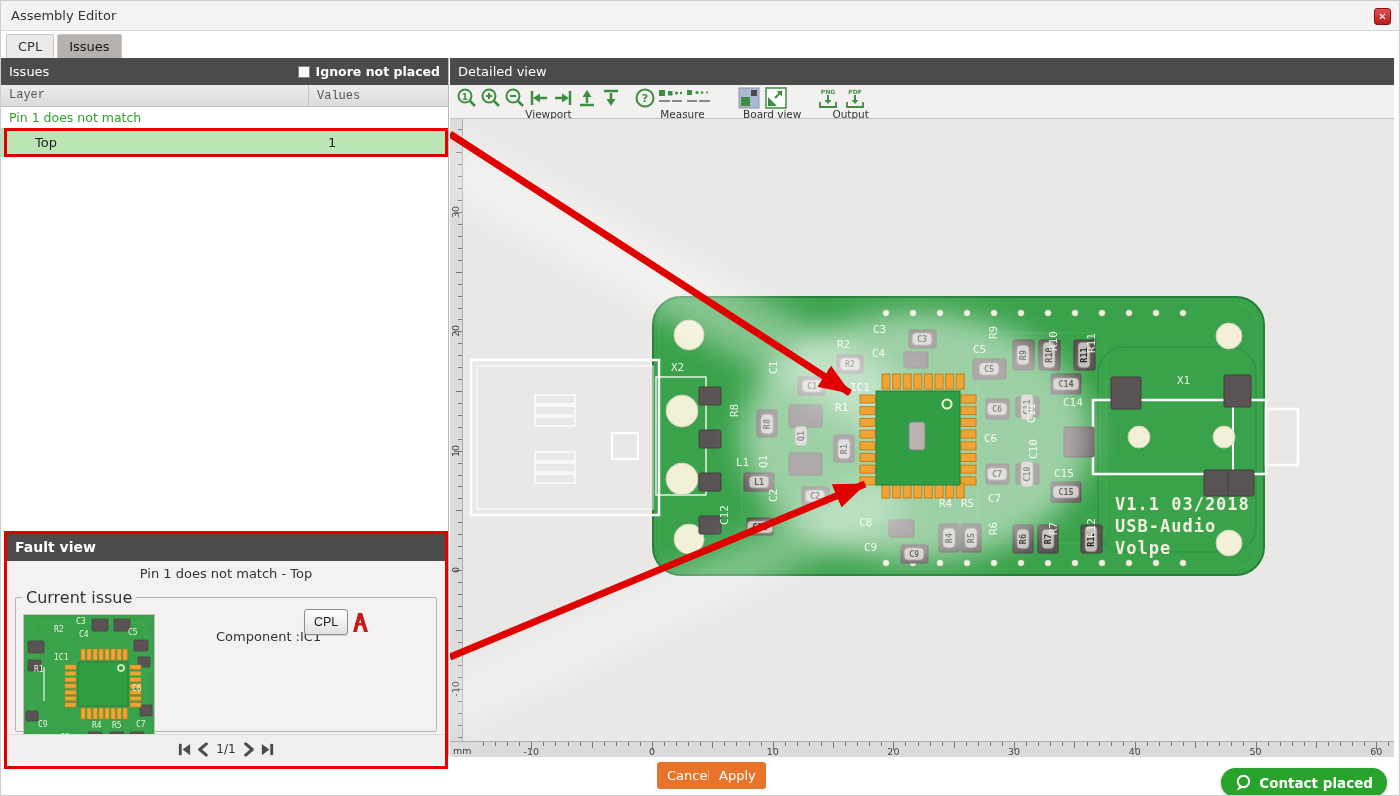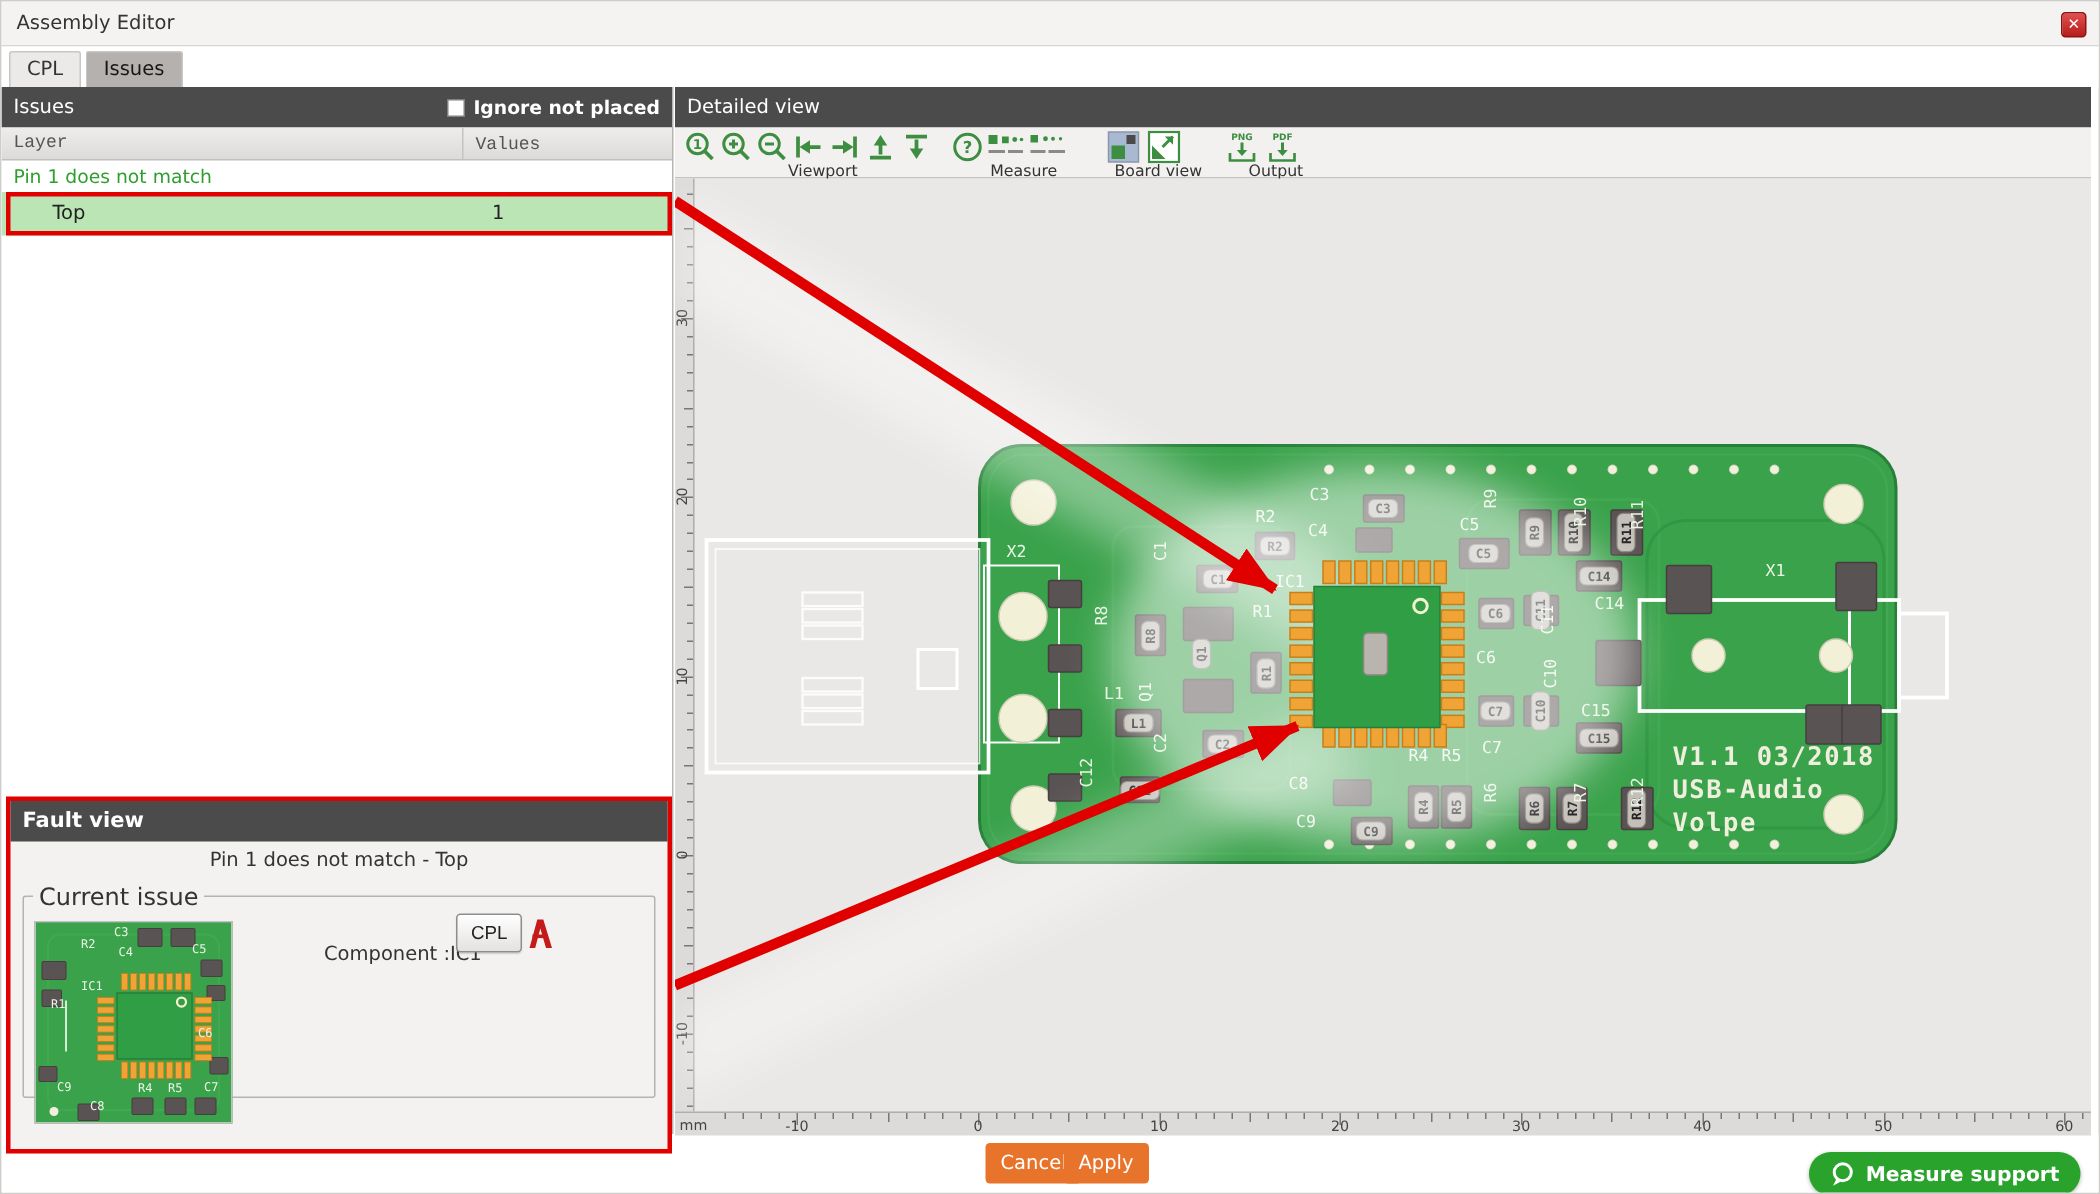--- a/index.html
+++ b/index.html
@@ -181,20 +181,45 @@
         </div>
         <span class="fv-component">Component :IC1</span>
         <button class="cpl-btn">CPL</button>
         <span class="pdf-ic">
           <svg width="21" height="25" viewBox="0 0 21 25">
             <polygon points="3,22 8.2,3 12.2,3 18,22 14,22 10.2,9 6.8,22" fill="#c41a1a"></polygon>
             <rect x="5" y="13" width="10" height="2.4" fill="#c41a1a"></rect>
           </svg>
         </span>
       </fieldset>
+      <div class="fv-pager">
+        <span class="pgbtn">
+          <svg width="15" height="15" viewBox="0 0 16 16">
+              <rect x="2" y="2" width="3" height="12" fill="#4c4c4c"></rect>
+              <polygon points="14,2 14,14 6,8" fill="#4c4c4c"></polygon>
+            </svg>
+        </span>
+        <span class="pgbtn">
+          <svg width="15" height="15" viewBox="0 0 16 16">
+              <path d="M11,2 L4,8 L11,14" fill="none" stroke="#4c4c4c" stroke-width="3.2" stroke-linecap="round" stroke-linejoin="round"></path>
+            </svg>
+        </span>
+        <span class="pg">1/1</span>
+        <span class="pgbtn">
+          <svg width="15" height="15" viewBox="0 0 16 16">
+              <path d="M5,2 L12,8 L5,14" fill="none" stroke="#4c4c4c" stroke-width="3.2" stroke-linecap="round" stroke-linejoin="round"></path>
+            </svg>
+        </span>
+        <span class="pgbtn">
+          <svg width="15" height="15" viewBox="0 0 16 16">
+              <polygon points="2,2 2,14 10,8" fill="#4c4c4c"></polygon>
+              <rect x="11" y="2" width="3" height="12" fill="#4c4c4c"></rect>
+            </svg>
+        </span>
+      </div>
     </div>
   </div>
 
   <div class="right-panel">
     <div class="panel-header">
       <span>Detailed view</span>
     </div>
 
     <div class="toolbar">
       <div class="tgroup">
@@ -788,16 +813,16 @@
   <div class="footer">
     <button class="btn-orange" style="left:656px;">Cancel</button>
     <button class="btn-orange" style="left:708px;">Apply</button>
     <button class="contact">
       <span style="display:flex;">
         <svg width="17" height="17" viewBox="0 0 17 17">
             <circle cx="8.5" cy="7.5" r="5.7" fill="none" stroke="#fff" stroke-width="2"></circle>
             <polygon points="4.5,11.5 2,16.5 8.5,13" fill="#fff"></polygon>
           </svg>
       </span>
-      <span>Measure support</span>
+      <span>Contact placed</span>
     </button>
   </div>
 </div>
 
 </body></html>

